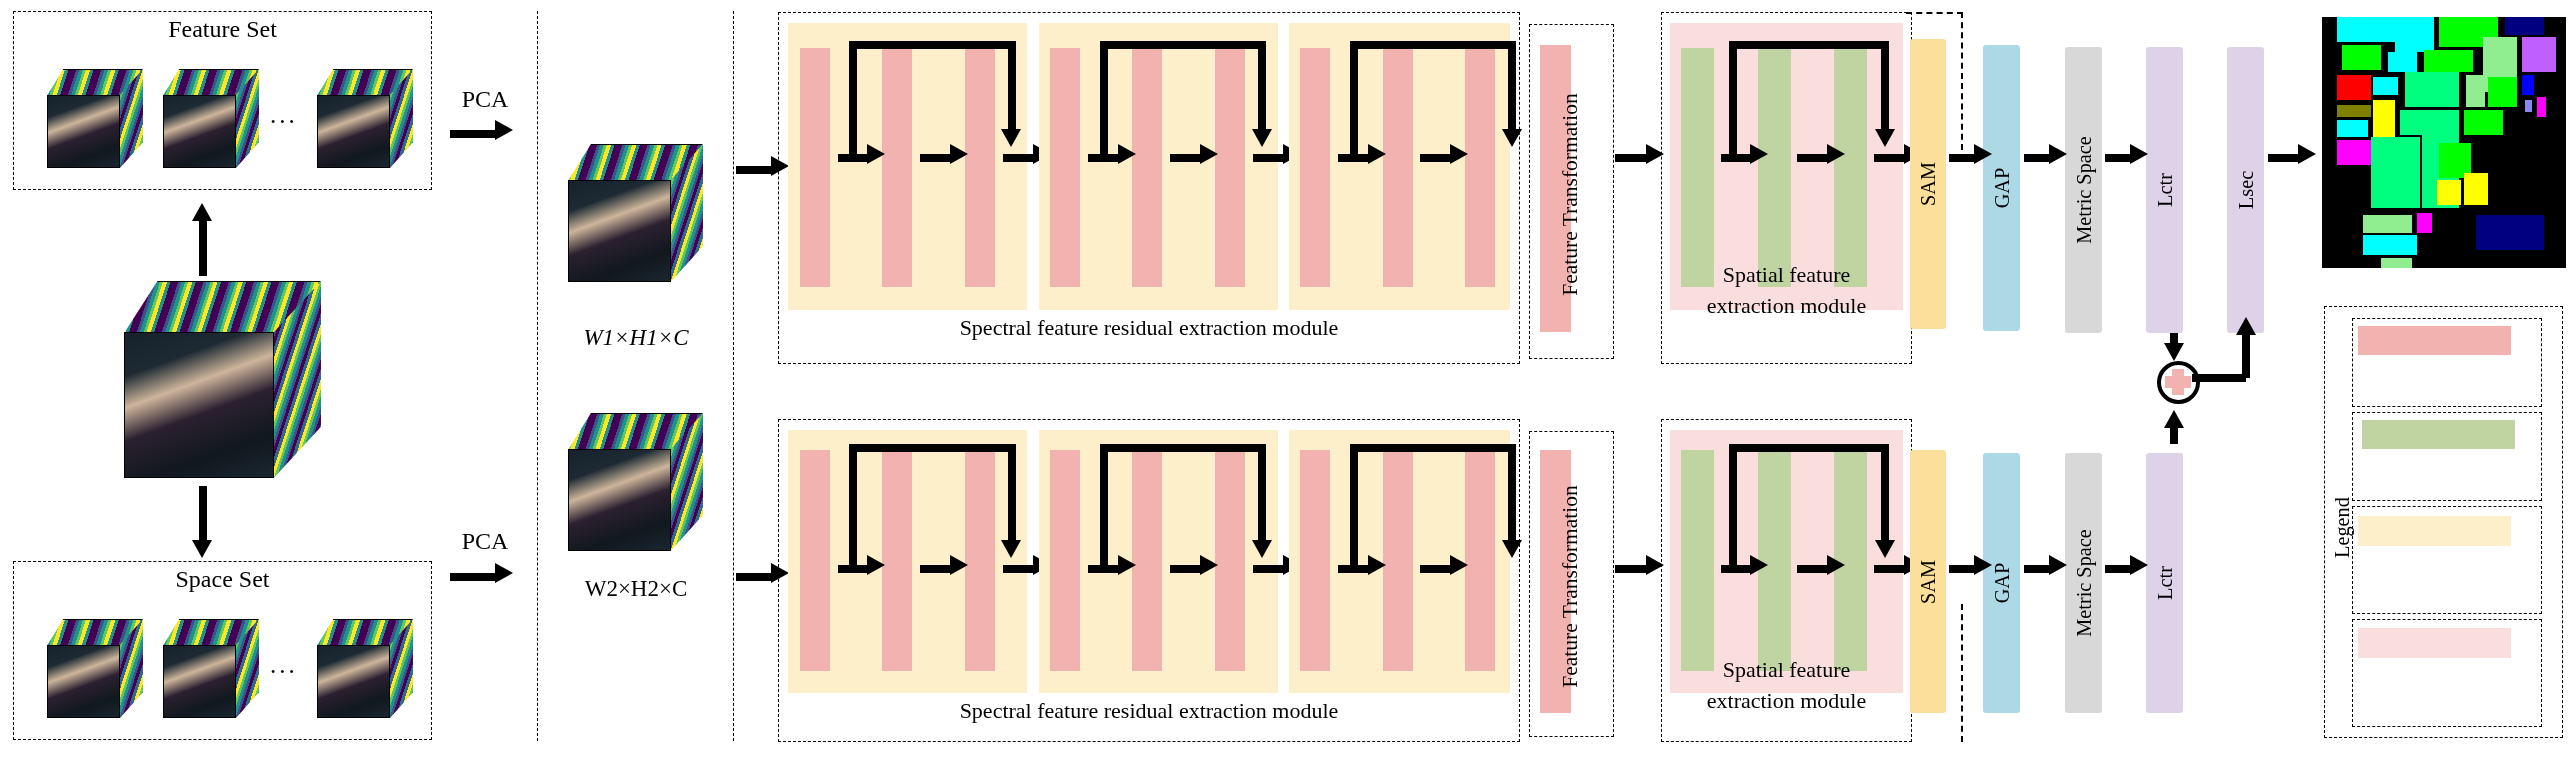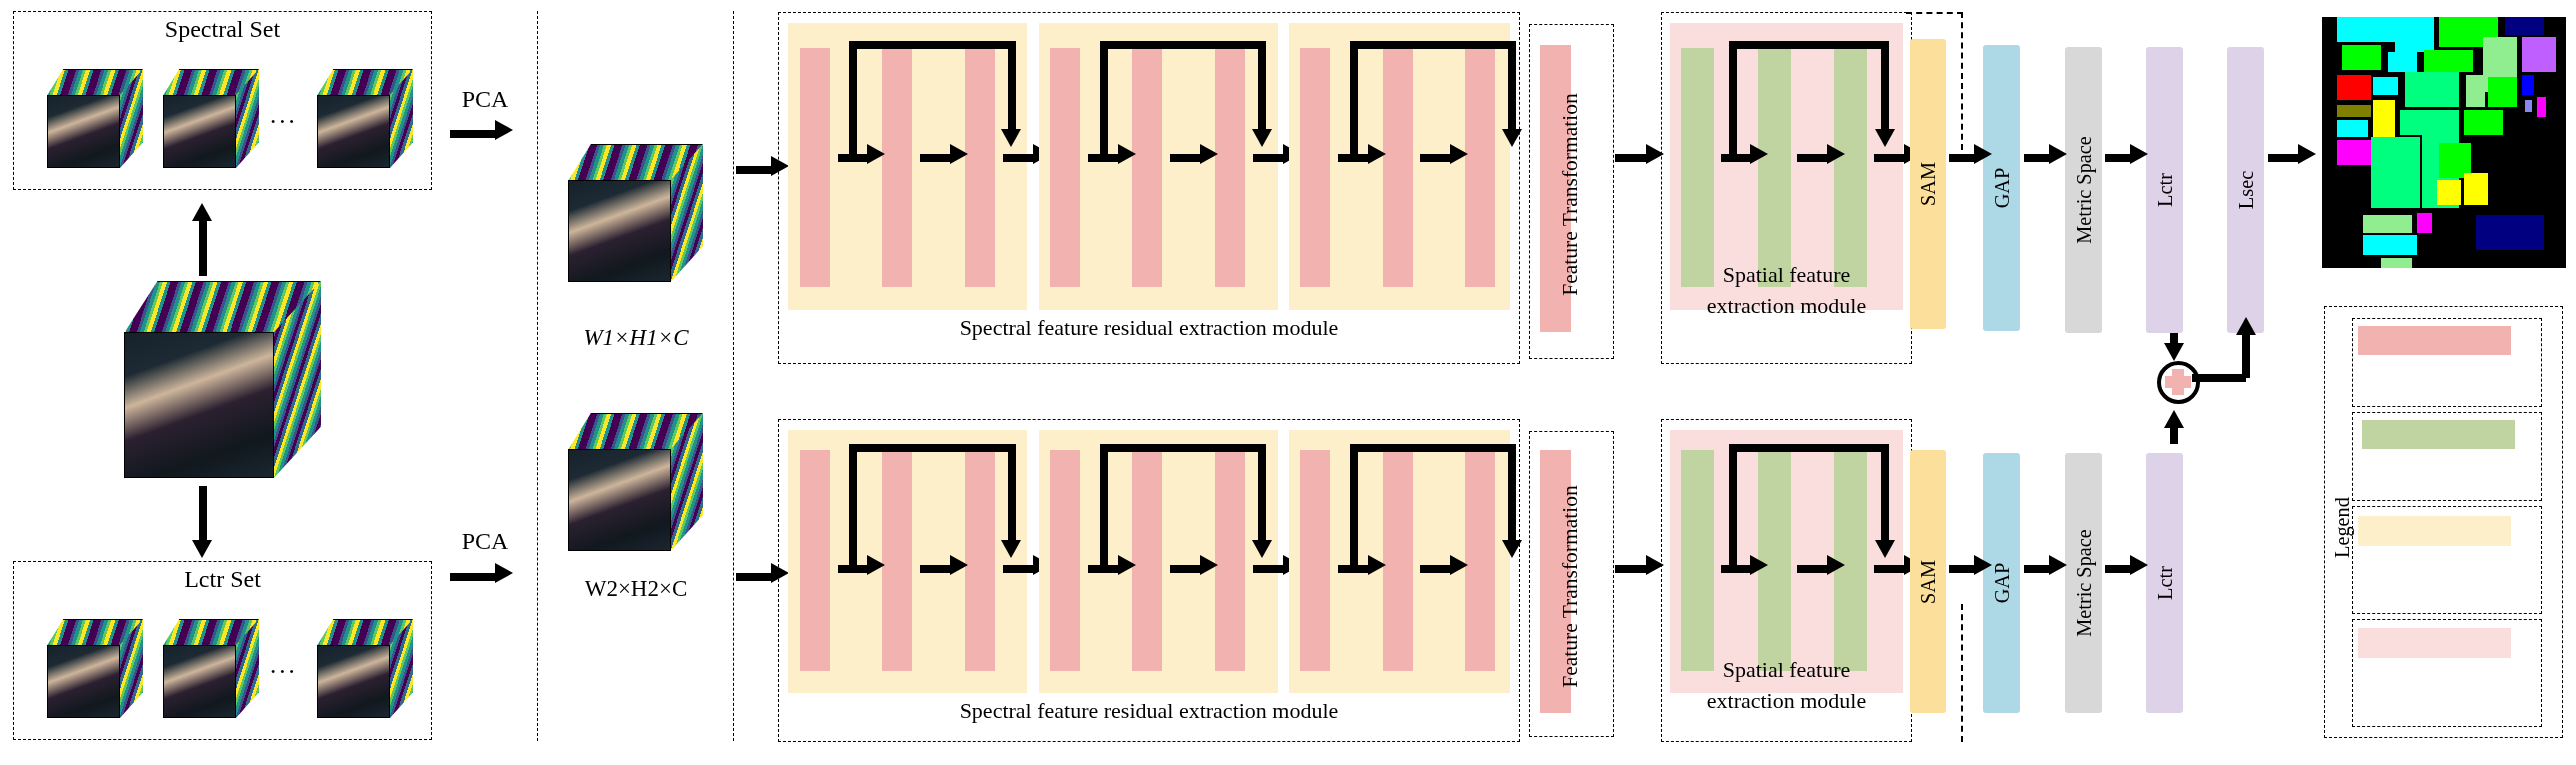--- a/index.html
+++ b/index.html
@@ -45,41 +45,41 @@
   .legsw{position:absolute;}
   .legtxt{position:absolute;text-align:center;font-size:18px;line-height:1.12;width:100%;}
   
   .cmap{position:absolute;background:#000;overflow:hidden;}
   .cmap i{position:absolute;display:block;}
 </style>
 </head>
 <body>
 
 <div class="abs dash" style="left:13px;top:10.8px;width:419px;height:179px;"></div>
-<div class="lbl" style="left:13px;top:17px;width:419px;font-size:24px;">Spectral Set</div>
+<div class="lbl" style="left:13px;top:17px;width:419px;font-size:24px;">Feature Set</div>
 
 <div class="cube" style="left:47px;top:69px;width:96px;height:99px;">
   <div class="top"></div>
   <div class="front"></div>
   <div class="side"></div>
 </div>
 <div class="cube" style="left:163px;top:69px;width:96px;height:99px;">
   <div class="top"></div>
   <div class="front"></div>
   <div class="side"></div>
 </div>
 <div class="dots" style="left:270px;top:101px;">...</div>
 <div class="cube" style="left:317px;top:69px;width:96px;height:99px;">
   <div class="top"></div>
   <div class="front"></div>
   <div class="side"></div>
 </div>
 
 <div class="abs dash" style="left:13px;top:561px;width:419px;height:179px;"></div>
-<div class="lbl" style="left:13px;top:567px;width:419px;font-size:24px;">Lctr Set</div>
+<div class="lbl" style="left:13px;top:567px;width:419px;font-size:24px;">Space Set</div>
 
 <div class="cube" style="left:47px;top:619px;width:96px;height:99px;">
   <div class="top"></div>
   <div class="front"></div>
   <div class="side"></div>
 </div>
 <div class="cube" style="left:163px;top:619px;width:96px;height:99px;">
   <div class="top"></div>
   <div class="front"></div>
   <div class="side"></div>

